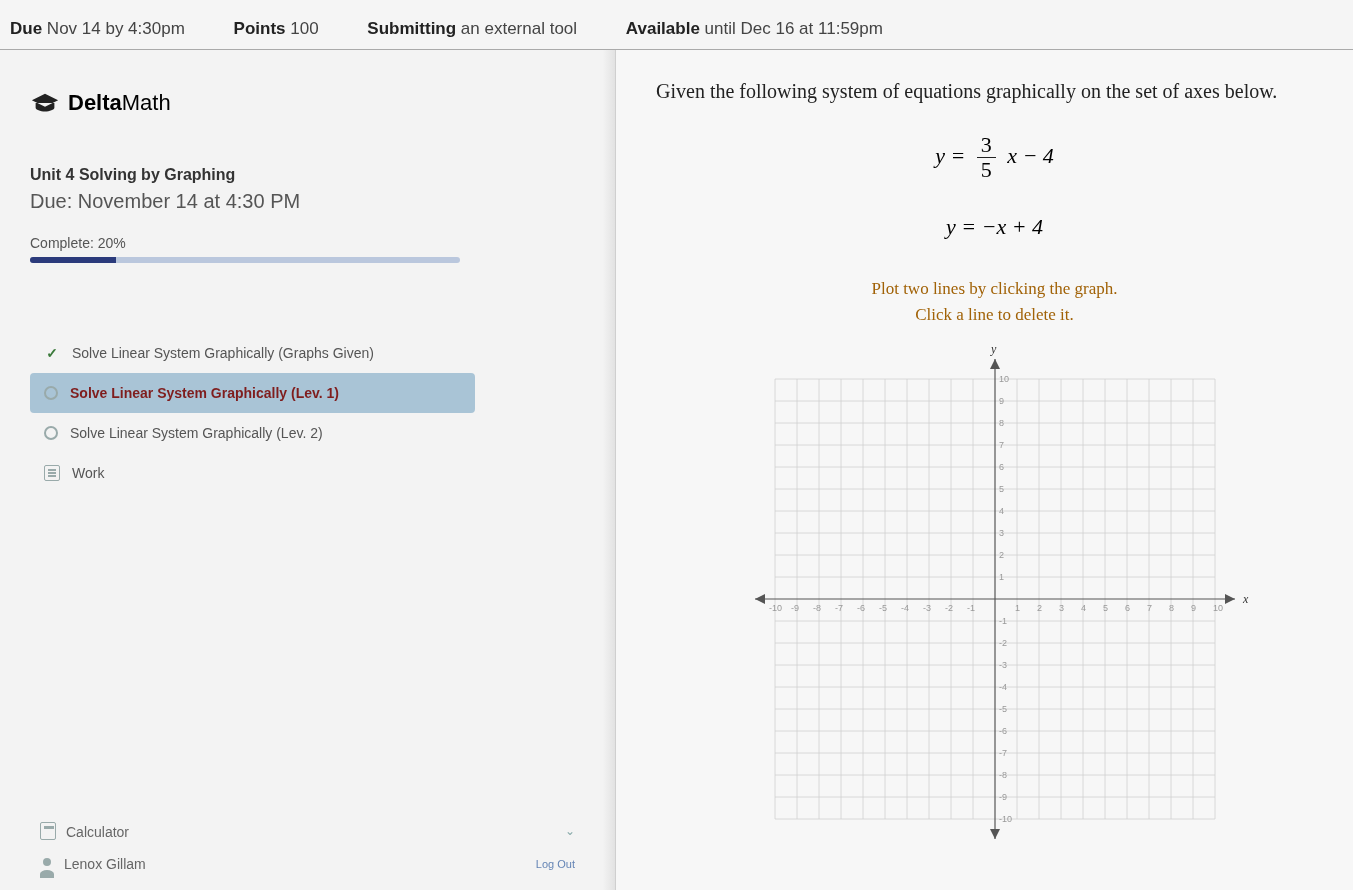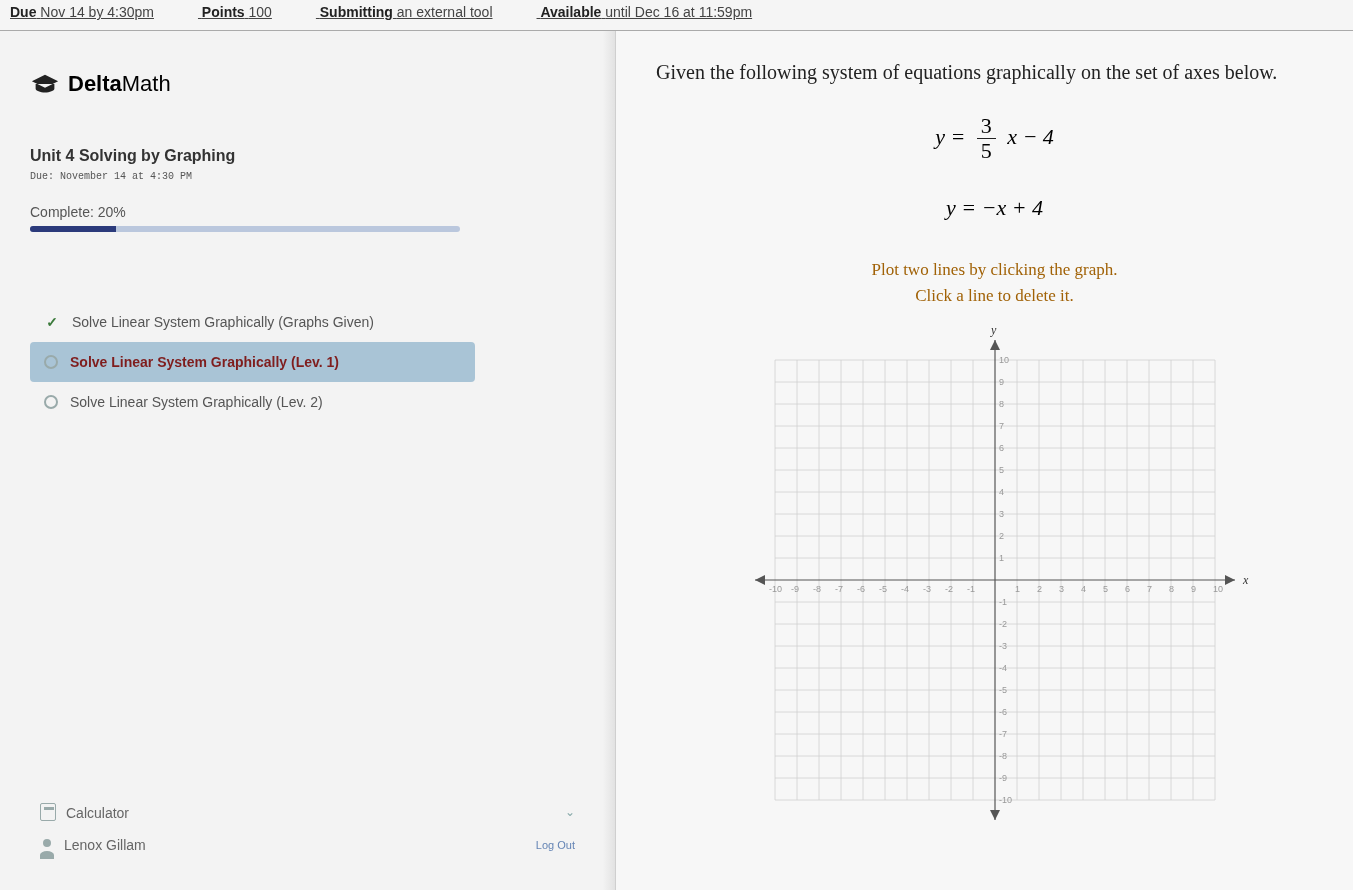--- a/index.html
+++ b/index.html
@@ -4,42 +4,41 @@
 <style>
 * { margin: 0; padding: 0; box-sizing: border-box; }
 body {
   font-family: Arial, Helvetica, sans-serif;
   background: #f5f5f5;
   width: 1353px;
   height: 890px;
   overflow: hidden;
 }
 .header-bar {
-  padding: 4px 10px 10px;
+  padding: 19px 10px 10px;
   border-bottom: 1px solid #aaa;
-  font-size: 14px;
+  font-size: 17px;
   color: #444;
-  text-decoration: underline;
 }
 .header-bar span { margin-right: 22px; }
 .header-bar b { font-weight: bold; color: #222; }
 .main { display: flex; height: calc(100% - 30px); }
 .sidebar {
   width: 616px;
   padding: 40px 30px 20px 30px;
   position: relative;
   border-right: 1px solid #cfcfcf;
   background: linear-gradient(to right, #f3f3f3 98%, #e2e2e2 100%);
 }
 .brand { display: flex; align-items: center; gap: 8px; margin-bottom: 50px; }
 .brand svg { width: 30px; height: 24px; }
 .brand .brand-name { font-size: 22px; }
 .brand .bold { font-weight: bold; }
 .assignment-title { font-weight: bold; font-size: 16px; margin-bottom: 6px; color: #333; }
-.due-text { font-size: 10px; color: #555; margin-bottom: 22px; font-family: Liberation Mono, monospace; }
+.due-text { font-size: 20px; color: #555; margin-bottom: 22px; }
 .complete-label { font-size: 14px; color: #555; margin-bottom: 6px; }
 .progress {
   width: 430px; height: 6px; background: #bac7dd;
   border-radius: 3px; overflow: hidden; margin-bottom: 70px;
 }
 .progress-fill { height: 100%; width: 20%; background: #2b3a7b; }
 .task-list { width: 445px; }
 .task-item {
   display: flex; align-items: center; gap: 12px;
   padding: 12px 14px; font-size: 14px; color: #555;
@@ -138,20 +137,24 @@
         <span class="check-icon">✓</span>
         <span>Solve Linear System Graphically (Graphs Given)</span>
       </div>
       <div class="task-item active">
         <span class="circle-icon"></span>
         <span>Solve Linear System Graphically (Lev. 1)</span>
       </div>
       <div class="task-item">
         <span class="circle-icon"></span>
         <span>Solve Linear System Graphically (Lev. 2)</span>
+      </div>
+      <div class="task-item">
+        <span class="doc-icon"></span>
+        <span>Work</span>
       </div>
     </div>
 
     <div class="bottom-tools">
       <div class="tool-row">
         <span class="tool-left">
           <span class="calc-icon"></span>
           <span>Calculator</span>
         </span>
         <span class="chev">⌄</span>

